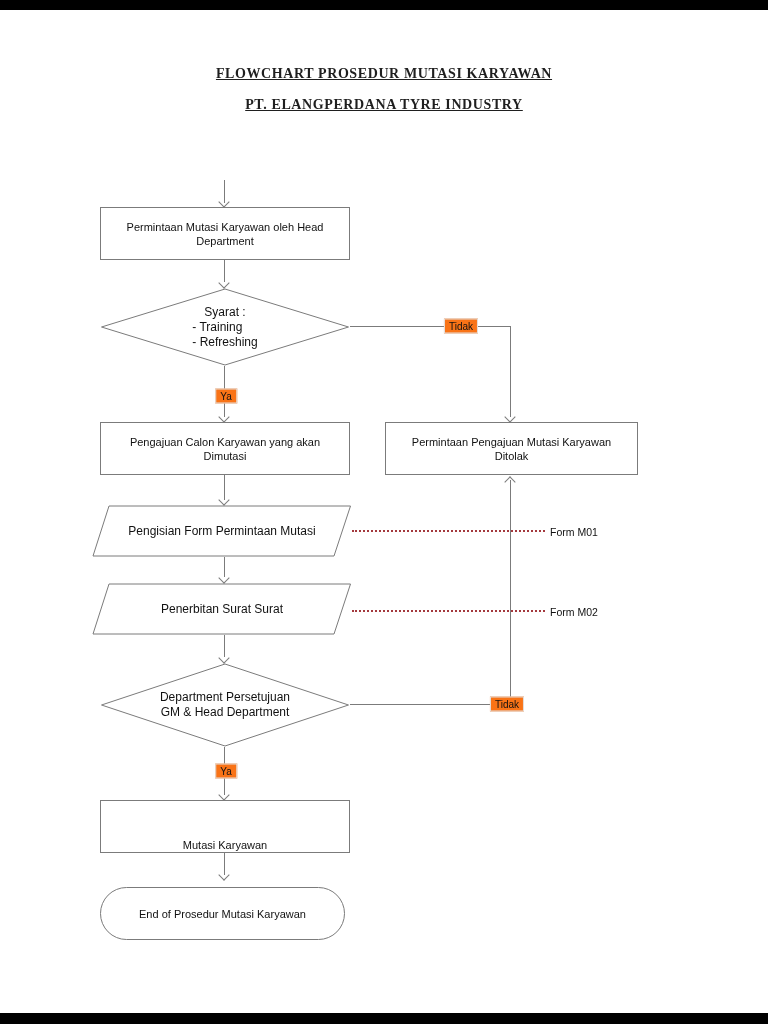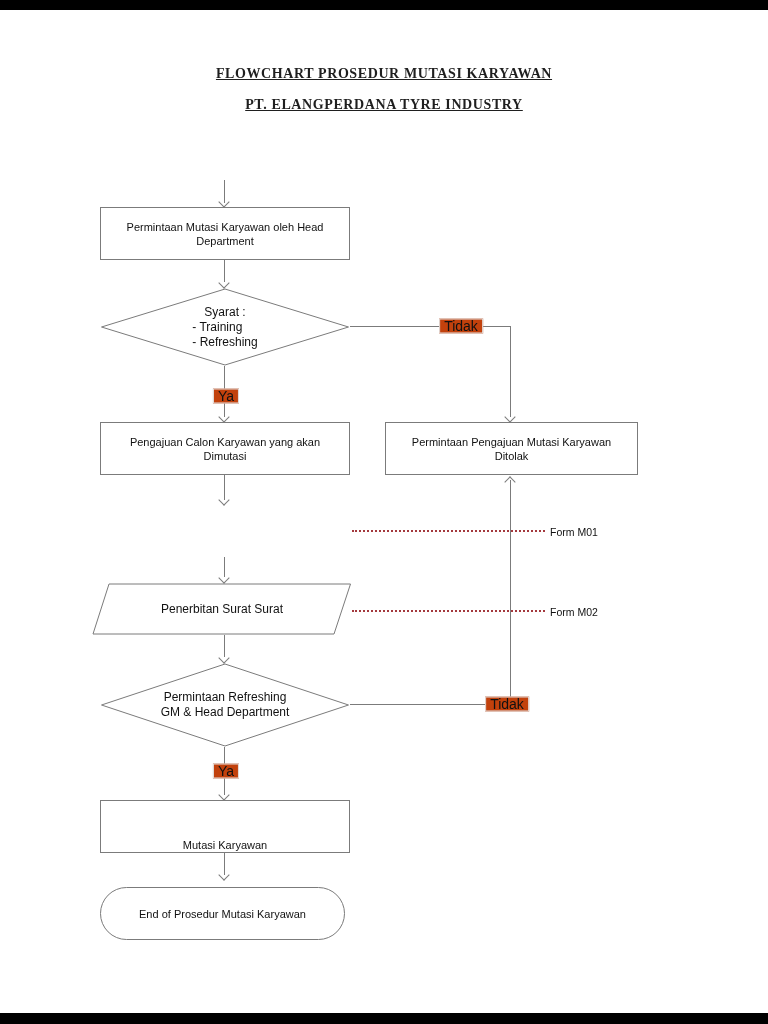--- a/index.html
+++ b/index.html
@@ -46,22 +46,22 @@
 
   .vline{position:absolute;width:1px;background:#7b7b7b;}
   .hline{position:absolute;height:1px;background:#7b7b7b;}
 
   .arrow{position:absolute;width:8px;height:8px;box-sizing:border-box;}
   .arrow.down{border-right:1px solid #7b7b7b;border-bottom:1px solid #7b7b7b;transform:rotate(45deg);}
   .arrow.up{border-right:1px solid #7b7b7b;border-bottom:1px solid #7b7b7b;transform:rotate(-135deg);}
 
   .edge-label{
     position:absolute;transform:translate(-50%,-50%);
-    background:#c2410c;border:1px solid #e2e2e2;
-    font-size:14px;line-height:13px;padding:0 4px;color:#111;
+    background:#f97316;border:1px solid #e2e2e2;
+    font-size:10px;line-height:13px;padding:0 4px;color:#111;
     white-space:nowrap;
   }
   .dotted-red{position:absolute;border-top:2px dotted #a3393e;height:0;}
   .form-label{
     position:absolute;transform:translateY(-50%);
     font-size:10.5px;color:#111;white-space:nowrap;
   }
 </style>
 </head>
 <body>
@@ -111,20 +111,28 @@
     <span class="node-text">Pengajuan Calon Karyawan yang akan Dimutasi</span>
   </div>
 
   <div class="node process" style="left:385px;top:422px;width:253px;height:53px;">
     <span class="node-text">Permintaan Pengajuan Mutasi Karyawan Ditolak</span>
   </div>
 
   <div class="vline" style="left:224px;top:475px;height:25px;"></div>
   <div class="arrow down" style="left:220px;top:496px;"></div>
 
+  <div class="shape-wrap" style="left:92px;top:505px;width:260px;height:52px;">
+    <svg width="260" height="52">
+      <polygon points="17,1 258.5,1 242,51 1,51" fill="#ffffff" stroke="#7b7b7b" stroke-width="1"></polygon>
+    </svg>
+    <div class="overlay">
+      <span class="centered">Pengisian Form Permintaan Mutasi</span>
+    </div>
+  </div>
 
   <div class="dotted-red" style="left:352px;top:530px;width:193px;"></div>
   <div class="form-label" style="left:550px;top:532px;">Form M01</div>
 
   <div class="vline" style="left:224px;top:557px;height:20px;"></div>
   <div class="arrow down" style="left:220px;top:574px;"></div>
 
   <div class="shape-wrap" style="left:92px;top:583px;width:260px;height:52px;">
     <svg width="260" height="52">
       <polygon points="17,1 258.5,1 242,51 1,51" fill="#ffffff" stroke="#7b7b7b" stroke-width="1"></polygon>
@@ -139,21 +147,21 @@
 
   <div class="vline" style="left:224px;top:635px;height:22px;"></div>
   <div class="arrow down" style="left:220px;top:654px;"></div>
 
   <div class="shape-wrap" style="left:100px;top:663px;width:250px;height:84px;">
     <svg width="250" height="84">
       <polygon points="125,1 248.5,42 125,83 1.5,42" fill="#ffffff" stroke="#7b7b7b" stroke-width="1"></polygon>
     </svg>
     <div class="overlay">
       <span class="centered">
-        <div>Permintaan Refreshing</div>
+        <div>Department Persetujuan</div>
         <div>GM &amp; Head Department</div>
       </span>
     </div>
   </div>
 
   <div class="hline" style="left:350px;top:704px;width:160px;"></div>
   <div class="vline" style="left:510px;top:480px;height:225px;"></div>
   <div class="arrow up" style="left:506px;top:478px;"></div>
   <div class="edge-label" style="left:507px;top:704px;">Tidak</div>
 

